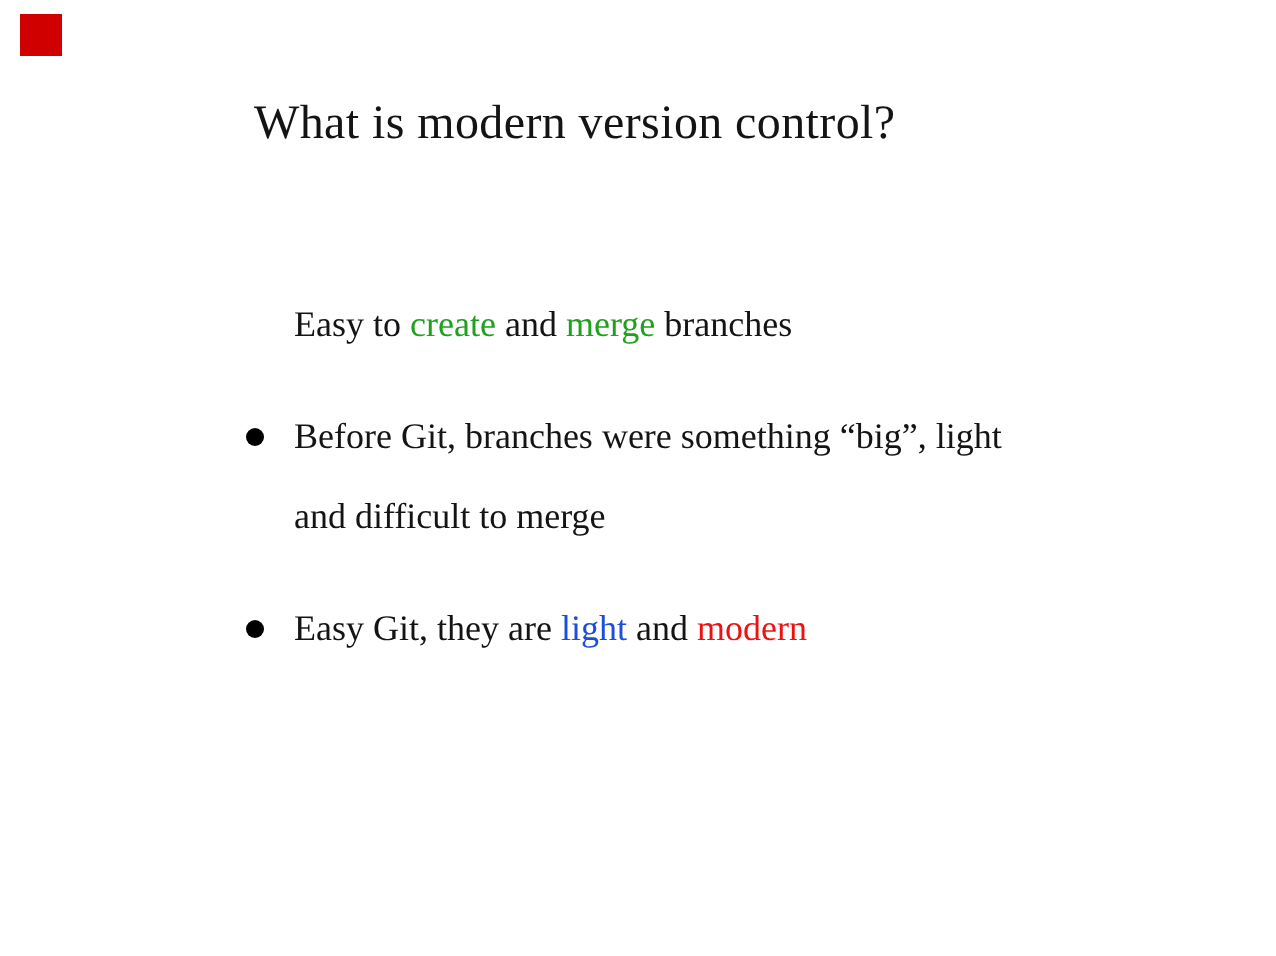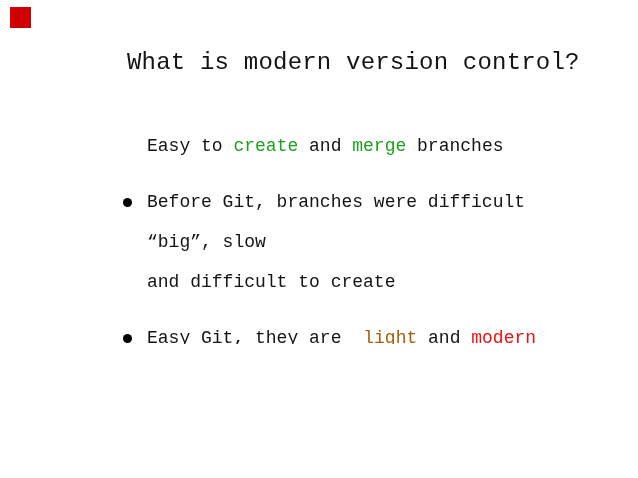--- a/index.html
+++ b/index.html
@@ -6,21 +6,21 @@
     margin: 0;
     padding: 0;
     background: #ffffff;
   }
   .slide {
     position: relative;
     width: 638px;
     height: 344px;
     background: #ffffff;
     overflow: hidden;
-    font-family: Liberation Mono, monospace;
+    font-family: Liberation Serif, serif;
     border-radius: 11px;
   }
   .corner-square {
     position: absolute;
     left: 10px;
     width: 21px;
     height: 21px;
   }
   .corner-square.top { top: 7px; }
   .corner-square.bottom { top: 444px; }
@@ -29,21 +29,21 @@
     left: 127px;
     top: 49px;
     margin: 0;
     font-size: 24px;
     font-weight: 400;
     letter-spacing: 0.2px;
   }
   .body-block {
     position: absolute;
     left: 123px;
-    top: 126px;
+    top: 142px;
     width: 470px;
   }
   .item {
     display: flex;
     align-items: flex-start;
     margin: 0 0 16px 0;
     font-size: 18px;
     line-height: 40px;
   }
   .bullet-col {
@@ -72,22 +72,22 @@
   <h1 class="title" style="color: rgb(20, 20, 20);">What is modern version control?</h1>
   <div class="body-block" id="body-items">
       <div class="item">
         <span class="bullet-col"></span>
         <p class="text"><span style="color: rgb(20, 20, 20);">Easy to </span><span style="color: rgb(31, 160, 31);">create</span><span style="color: rgb(20, 20, 20);"> and </span><span style="color: rgb(31, 160, 31);">merge</span><span style="color: rgb(20, 20, 20);"> branches</span></p>
       </div>
       <div class="item">
         <span class="bullet-col">
           <span class="dot"></span>
         </span>
-        <p class="text"><span style="color: rgb(20, 20, 20);">Before Git, branches were difficult “big”, slow</span><br><span style="color: rgb(20, 20, 20);">and difficult to create</span></p>
+        <p class="text"><span style="color: rgb(20, 20, 20);">Before Git, branches were something “big”, light</span><br><span style="color: rgb(20, 20, 20);">and difficult to merge</span></p>
       </div>
       <div class="item">
         <span class="bullet-col">
           <span class="dot"></span>
         </span>
-        <p class="text"><span style="color: rgb(20, 20, 20);">Easy Git, they are </span><span style="color: #a16207; margin-left: 11px;">light</span><span style="color: rgb(20, 20, 20);"> and </span><span style="color: rgb(238, 17, 17);">modern</span></p>
+        <p class="text"><span style="color: rgb(20, 20, 20);">Easy Git, they are </span><span style="color: #1d4ed8;">light</span><span style="color: rgb(20, 20, 20);"> and </span><span style="color: rgb(238, 17, 17);">modern</span></p>
       </div>
     </div>
 </div>
 
 </body></html>

